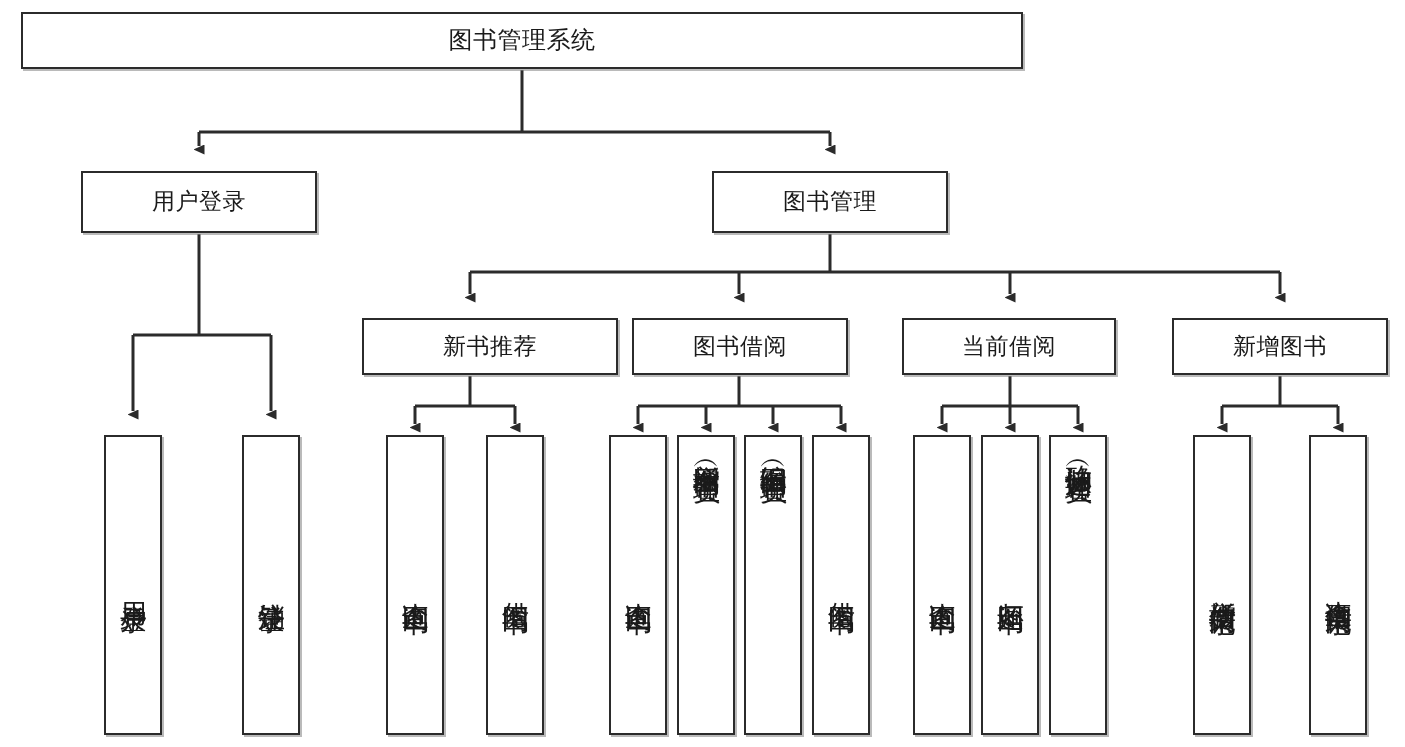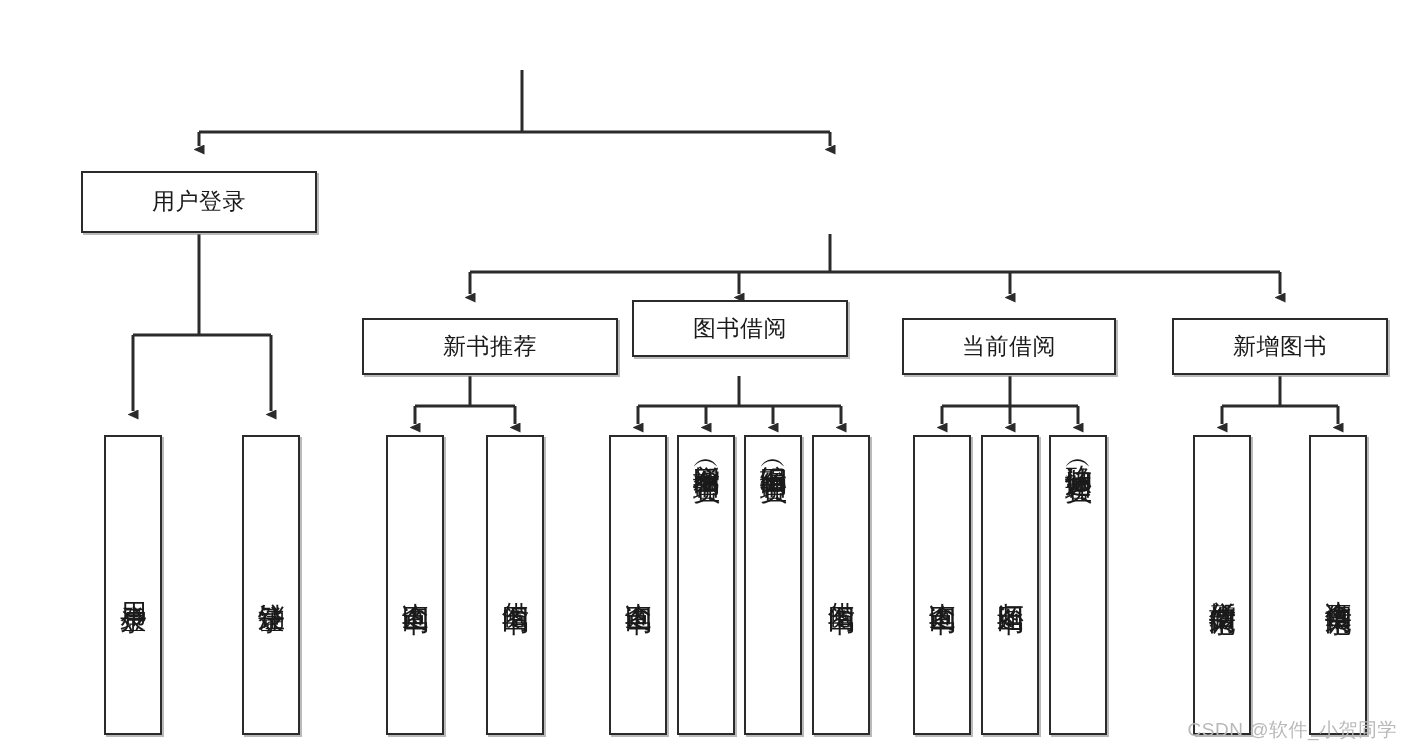--- a/index.html
+++ b/index.html
@@ -127,31 +127,37 @@
       <path d="M1010,406 L1010,424" marker-end="url(#arrow)"></path>
       <path d="M1078,406 L1078,424" marker-end="url(#arrow)"></path>
 
       <path d="M1280,376 L1280,406"></path>
       <path d="M1222,406 L1338,406"></path>
       <path d="M1222,406 L1222,424" marker-end="url(#arrow)"></path>
       <path d="M1338,406 L1338,424" marker-end="url(#arrow)"></path>
     </g>
   </svg>
 
+  <div class="node root horizontal" style="left:21px; top:12px; width:1002px; height:57px;">
+    <span class="label">图书管理系统</span>
+  </div>
 
   <div class="node horizontal" style="left:81px; top:171px; width:236px; height:62px;">
     <span class="label">用户登录</span>
   </div>
 
+  <div class="node horizontal" style="left:712px; top:171px; width:236px; height:62px;">
+    <span class="label">图书管理</span>
+  </div>
 
   <div class="node horizontal" style="left:362px; top:318px; width:256px; height:57px;">
     <span class="label">新书推荐</span>
   </div>
 
-  <div class="node horizontal" style="left:632px; top:300px; width:216px; height:57px;">
+  <div class="node horizontal" style="left:632px; top:318px; width:216px; height:57px;">
     <span class="label">图书借阅</span>
   </div>
 
   <div class="node horizontal" style="left:902px; top:318px; width:214px; height:57px;">
     <span class="label">当前借阅</span>
   </div>
 
   <div class="node horizontal" style="left:1172px; top:318px; width:216px; height:57px;">
     <span class="label">新增图书</span>
   </div>
@@ -201,15 +207,14 @@
   </div>
 
   <div class="node vertical v-center" style="left:1193px; top:435px; width:58px; height:300px;">
     <span class="label">新增借阅记录</span>
   </div>
 
   <div class="node vertical v-center" style="left:1309px; top:435px; width:58px; height:300px;">
     <span class="label">查询借阅记录</span>
   </div>
 
-  <div class="watermark">CSDN @软件_小贺同学</div>
 
 </div>
 
 </body></html>

